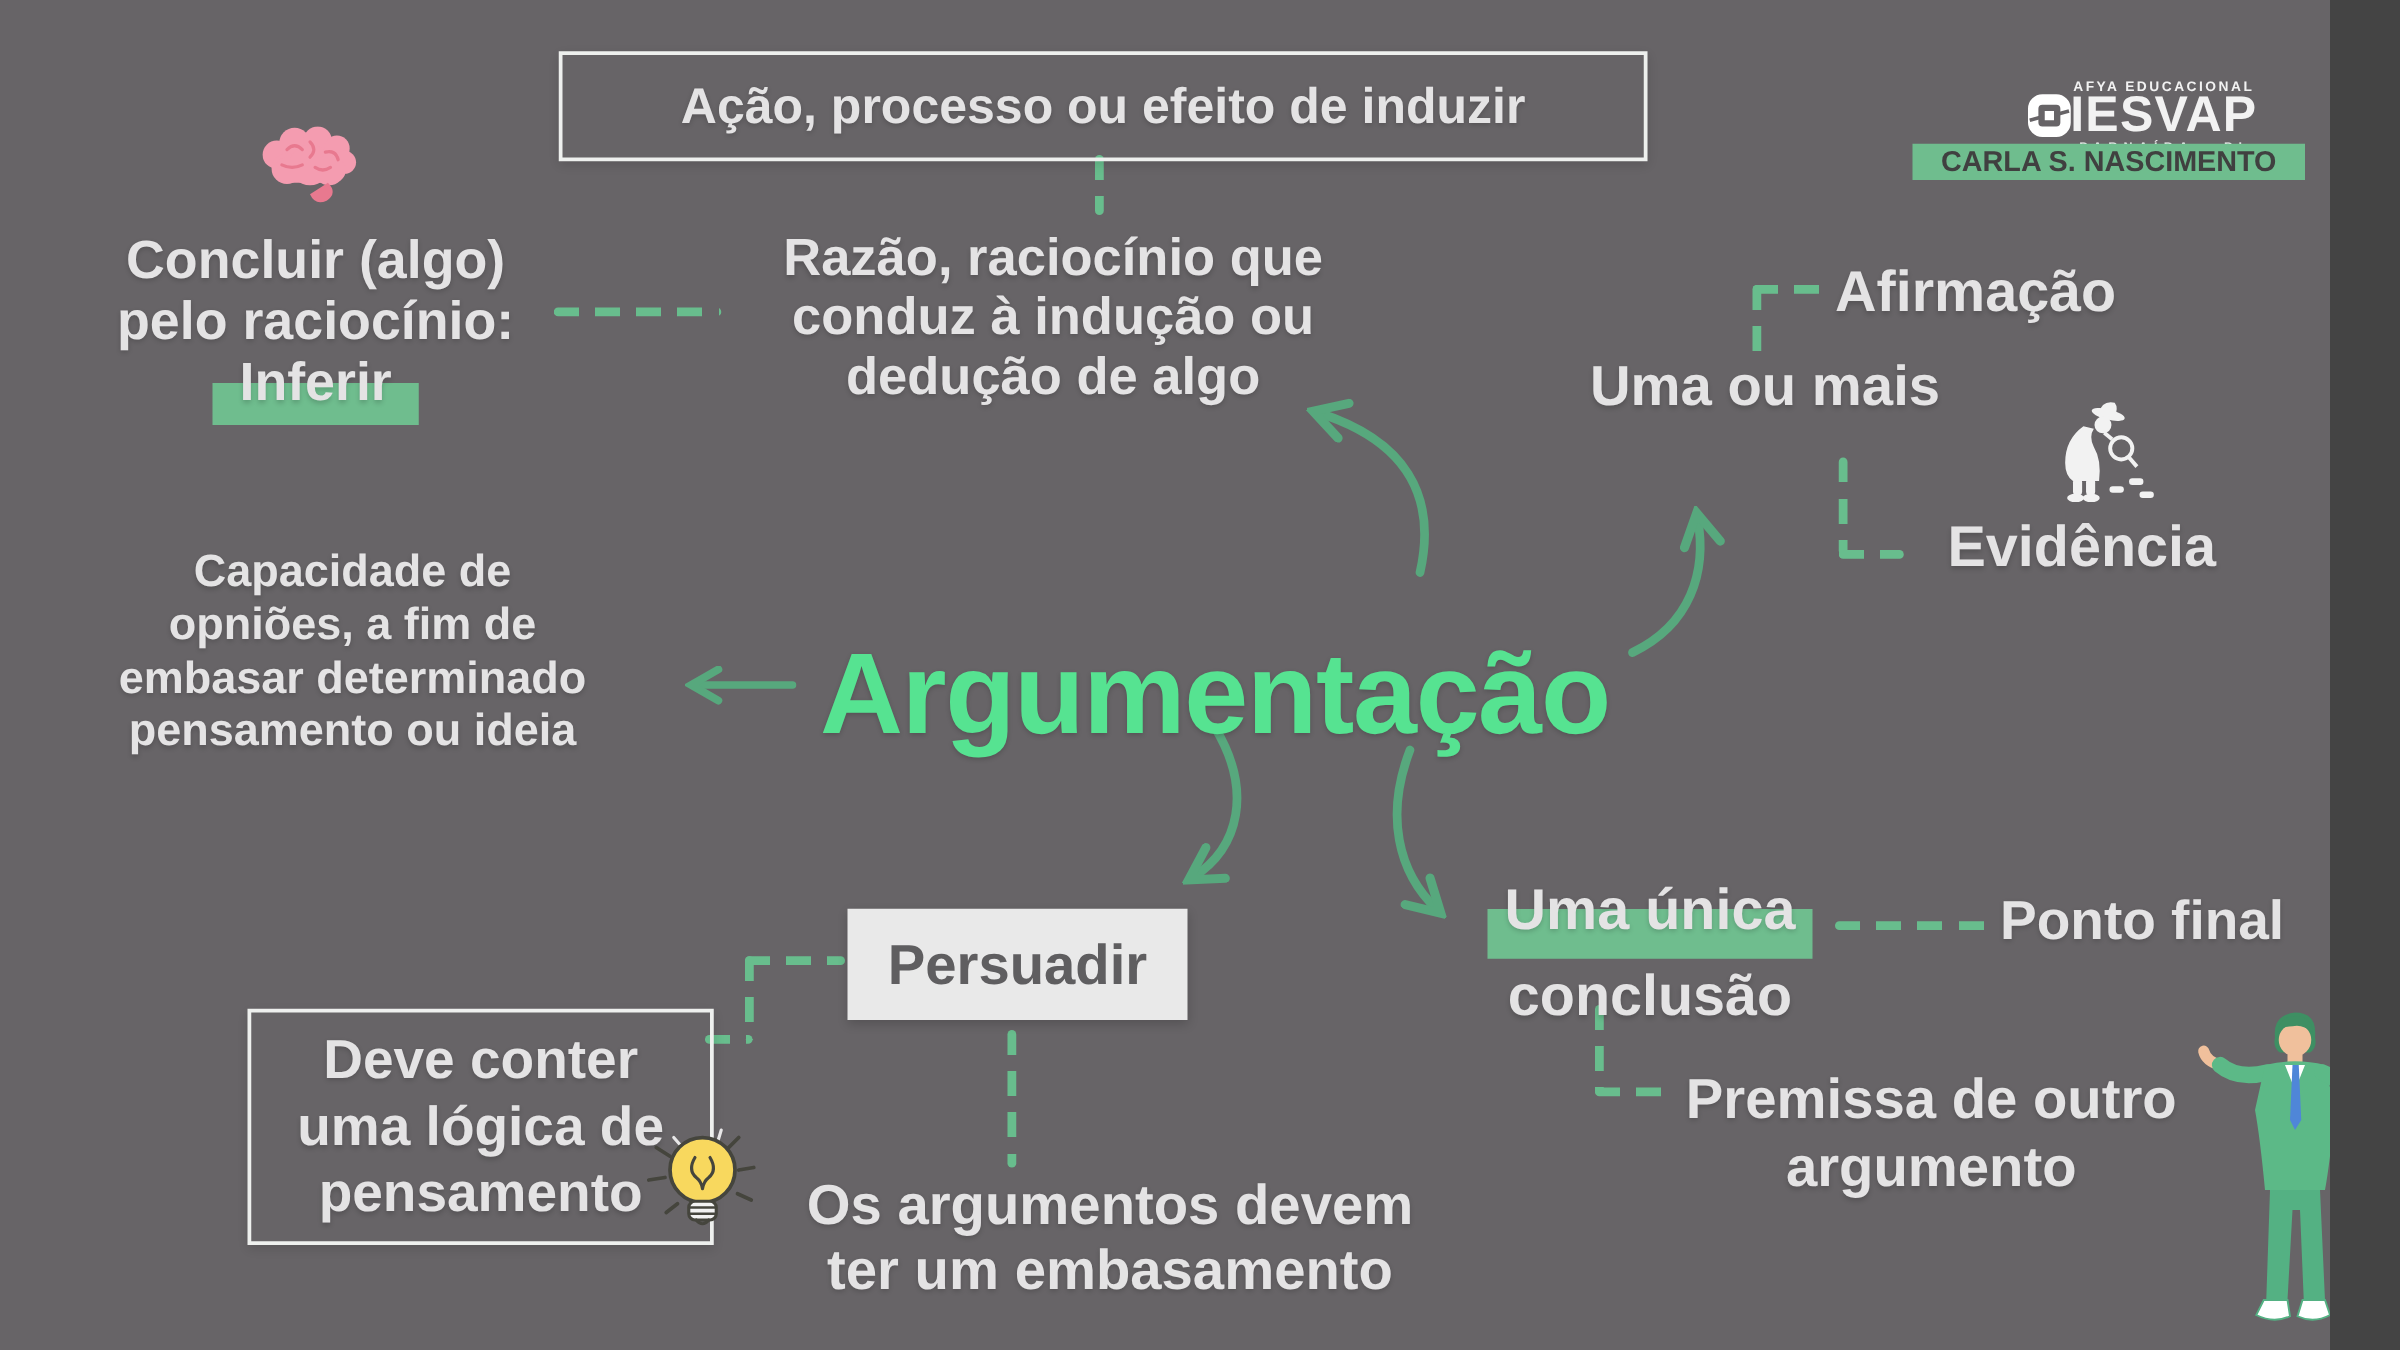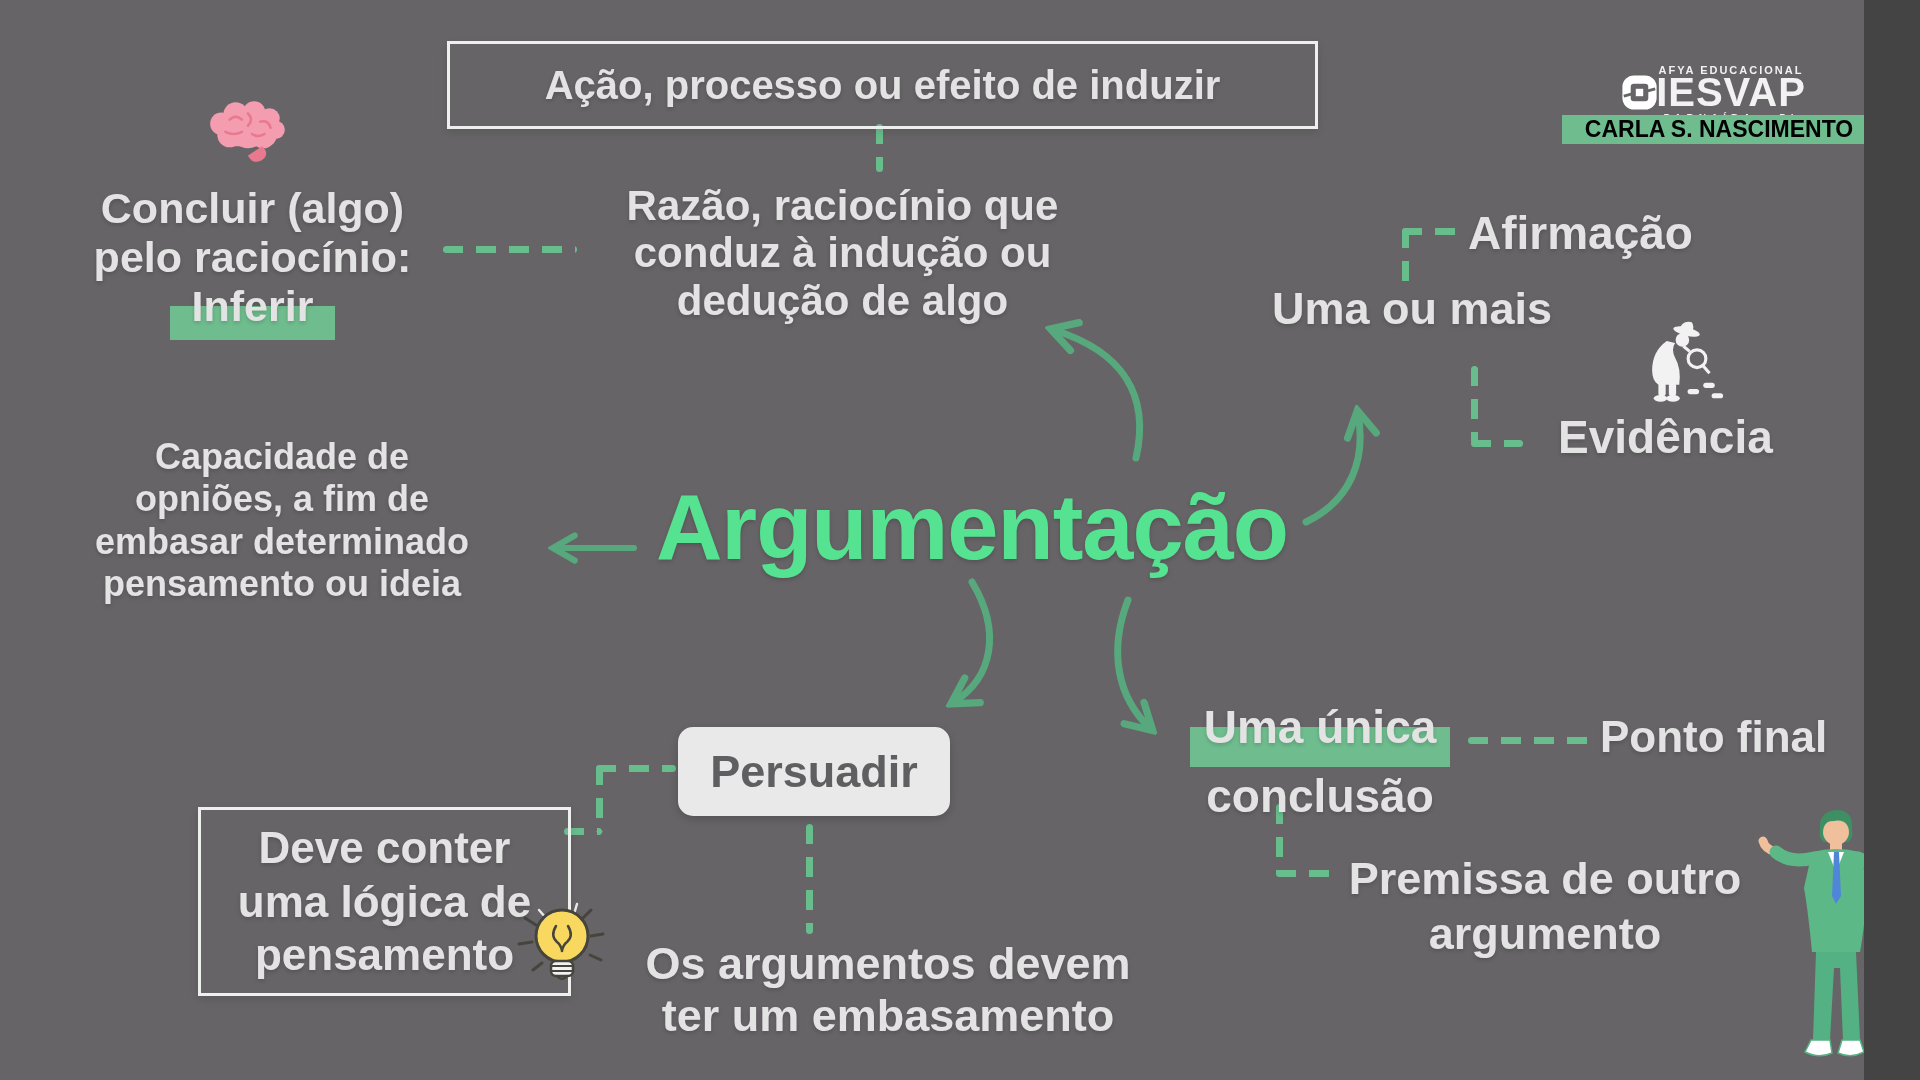--- a/index.html
+++ b/index.html
@@ -11,31 +11,31 @@
   }
   .node{position:absolute;color:var(--text,#e4e3e4);text-align:center;
         text-shadow:0 2px 4px rgba(0,0,0,.18);}
   .ln{display:block;}
   .hl{display:inline-block;padding:0 22px 9px;
       background:linear-gradient(to bottom,transparent 42%,var(--bar,#6fbd8e) 42%);}
   .boxed{border:3px solid #eef0ee;display:flex;align-items:center;justify-content:center;
          box-shadow:0 3px 8px rgba(0,0,0,.12);}
   .filled{background:var(--box_fill,#e9e9e9);color:var(--box_text,#5f5e60);
           display:flex;align-items:center;justify-content:center;text-shadow:none;
-          box-shadow:0 3px 8px rgba(0,0,0,.18);border-radius:15px;}
+          box-shadow:0 3px 8px rgba(0,0,0,.18);}
   .dash-h{position:absolute;height:7px;border-radius:4px;
     background:repeating-linear-gradient(90deg,var(--dash,#68bd8d) 0 20px,transparent 20px 33px);}
   .dash-v{position:absolute;width:7px;border-radius:4px;
     background:repeating-linear-gradient(180deg,var(--dash,#68bd8d) 0 20px,transparent 20px 33px);}
   .overlay{position:absolute;left:0;top:0;pointer-events:none;}
   .arrow{stroke:var(--arrow,#57a87d);stroke-width:7;fill:none;stroke-linecap:round;}
   .icon{position:absolute;}
   .logo-small{position:absolute;color:#f2f2f2;text-align:center;text-shadow:none;}
-  .badge{position:absolute;background:var(--badge,#6fbd8e);color:#000000;
-         display:flex;align-items:center;justify-content:center;text-shadow:none;margin-left:32px;}
+  .badge{position:absolute;background:var(--badge,#6fbd8e);color:#404040;
+         display:flex;align-items:center;justify-content:center;text-shadow:none;}
 </style>
 </head>
 <body>
 
 <div class="canvas">
 
   <svg class="overlay" width="1920" height="1080" viewBox="0 0 1920 1080">
     <defs>
       <marker id="ah" viewBox="0 0 10 10" refX="7.5" refY="5" markerWidth="5.2" markerHeight="5.2" orient="auto">
         <path d="M1.5,1 L8.5,5 L1.5,9" fill="none" stroke="#57a87d" stroke-width="2" stroke-linecap="round"></path>
@@ -103,21 +103,21 @@
     <span class="ln">dedução de algo</span>
   </div>
 
   <div class="node" style="left:22px;top:436px;width:520px;font-size:36px;line-height:1.18">
     <span class="ln">Capacidade de</span>
     <span class="ln">opniões, a fim de</span>
     <span class="ln">embasar determinado</span>
     <span class="ln">pensamento ou ideia</span>
   </div>
 
-  <div class="node" style="left:492px;top:475px;width:960px;font-size:92px;letter-spacing:-1px;color:var(--accent,#56e391)">Argumentação</div>
+  <div class="node" style="left:492px;top:503px;width:960px;font-size:92px;letter-spacing:-1px;color:var(--accent,#56e391)">Argumentação</div>
 
   <div class="node" style="left:1252px;top:283px;width:320px;font-size:45px;line-height:1.16">
     <span class="ln">Uma ou mais</span>
   </div>
   <div class="node" style="left:1468px;top:206px;font-size:46px">Afirmação</div>
   <div class="node" style="left:1558px;top:410px;font-size:46px">Evidência</div>
 
   <svg class="icon" style="left:1620px;top:318px" width="106" height="96" viewBox="0 0 100 92">
     <g fill="#f2f2f2">
       <ellipse cx="63" cy="13" rx="13" ry="4" transform="rotate(14 63 13)"></ellipse>

